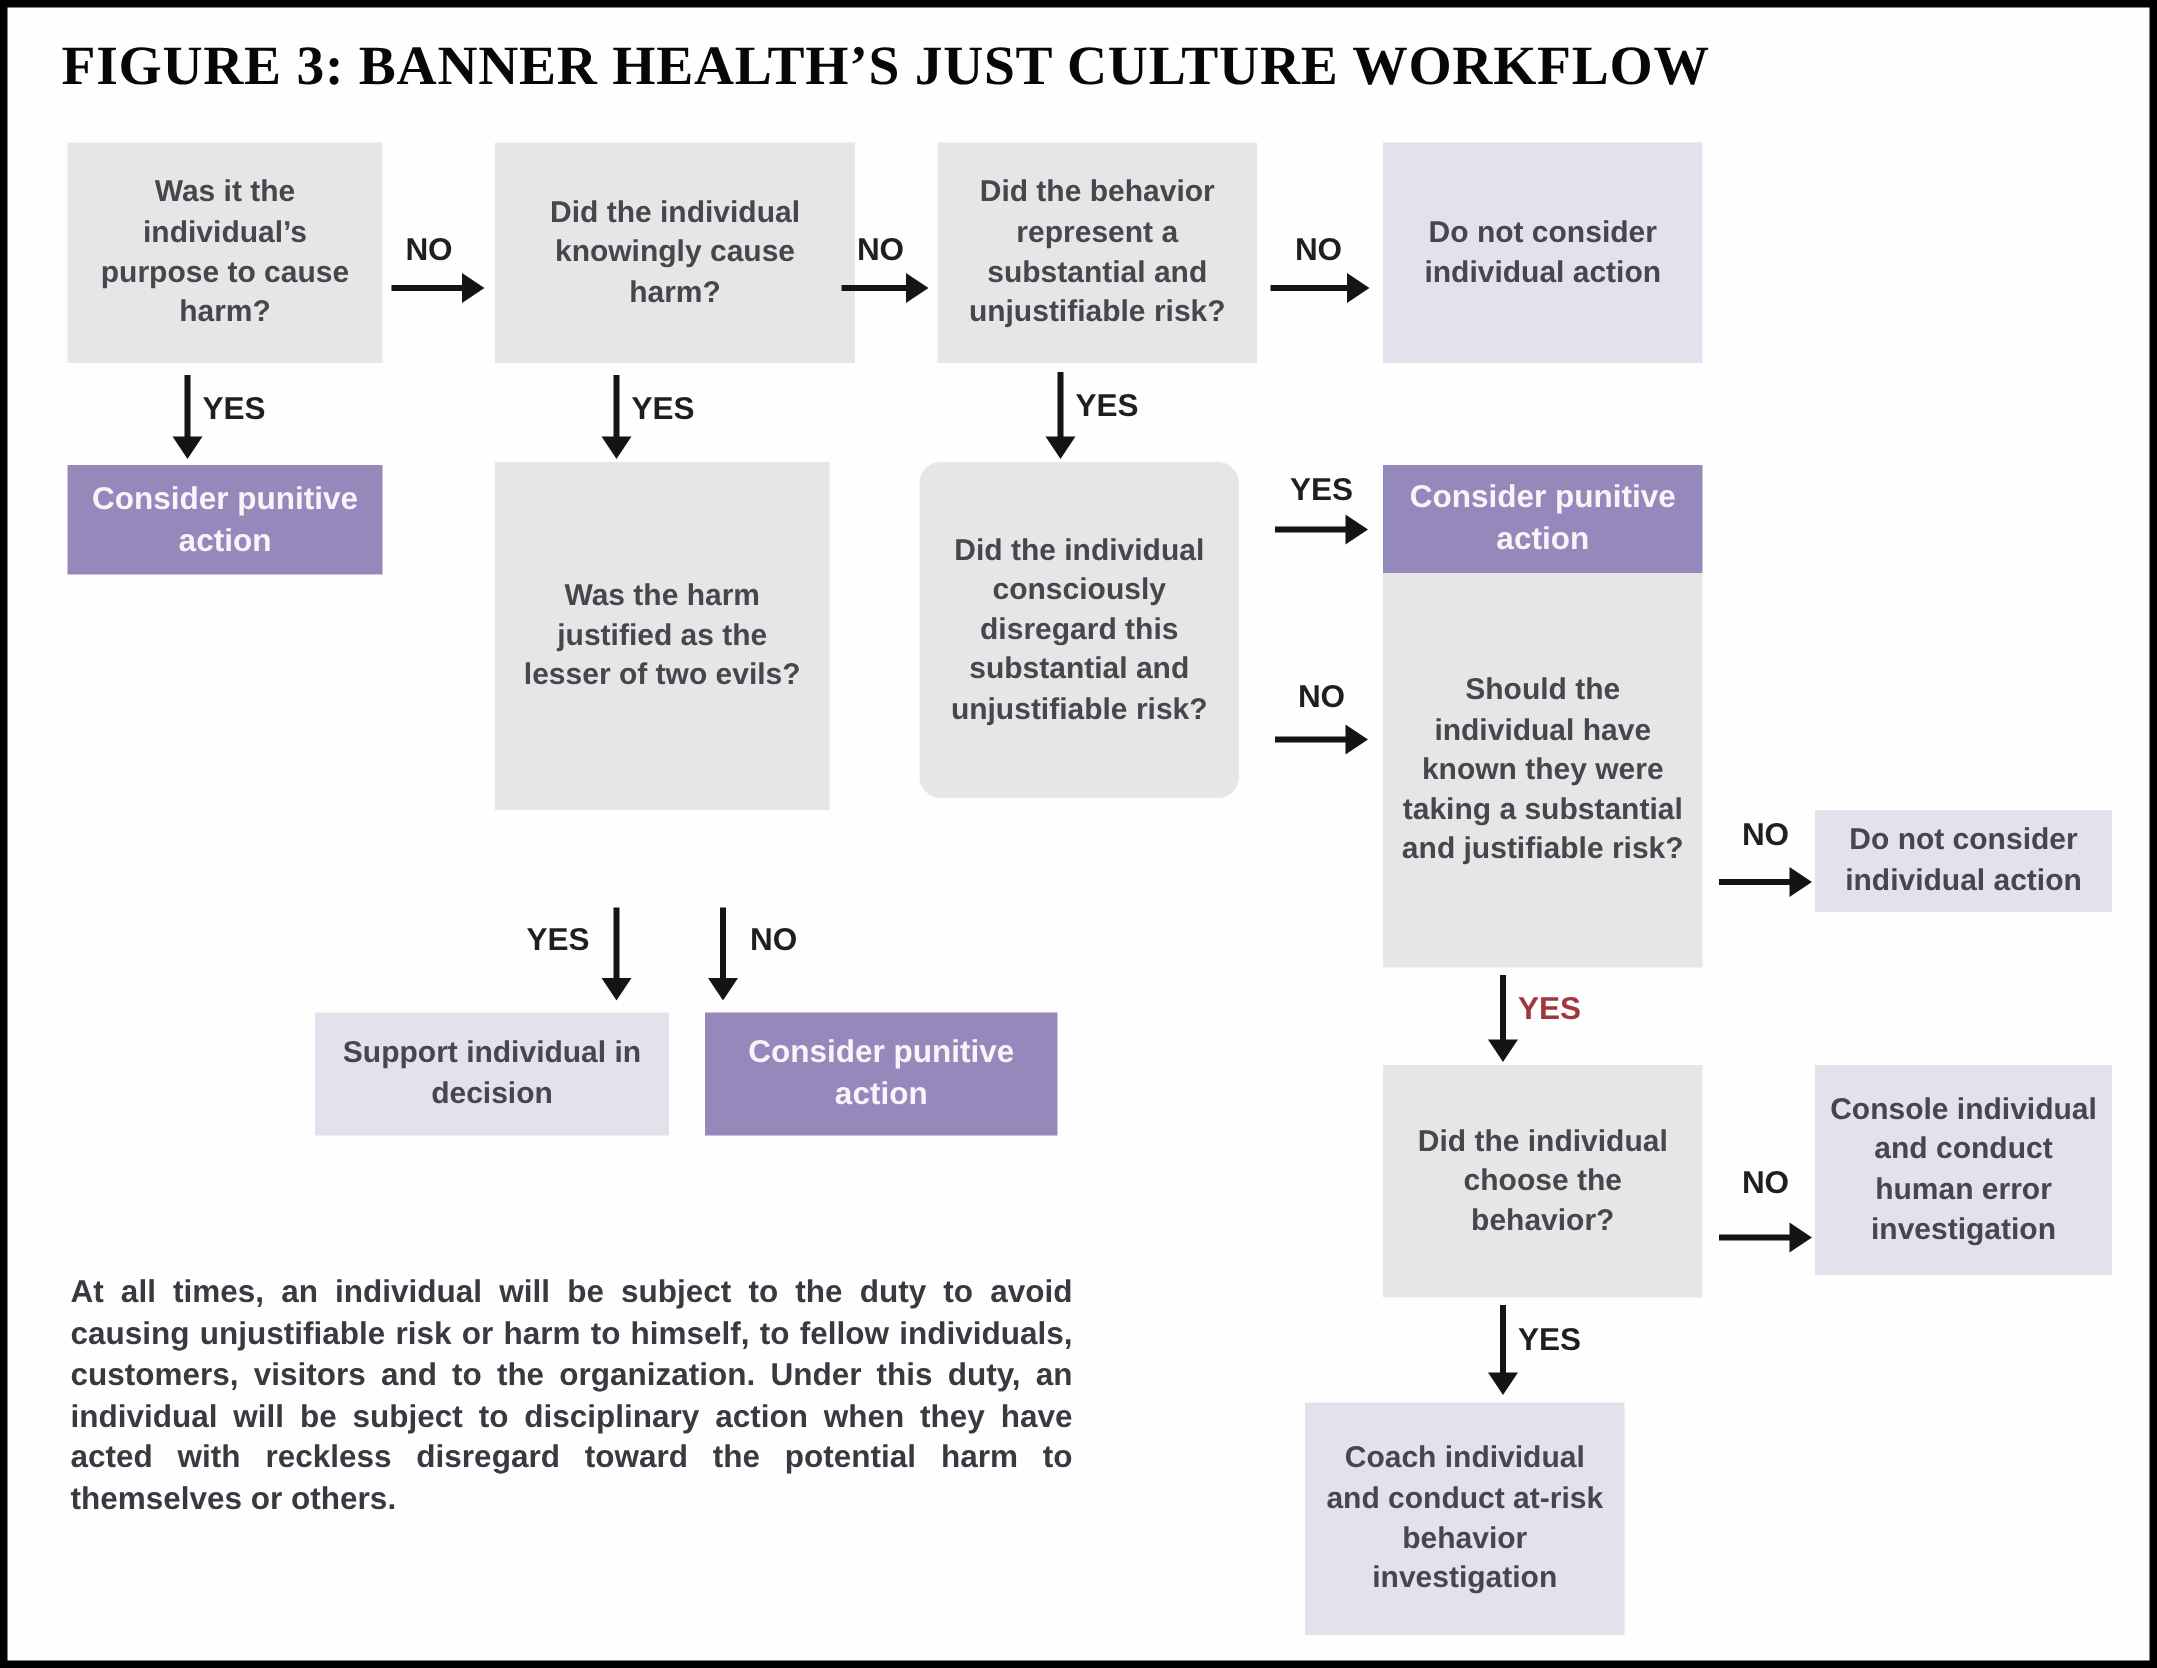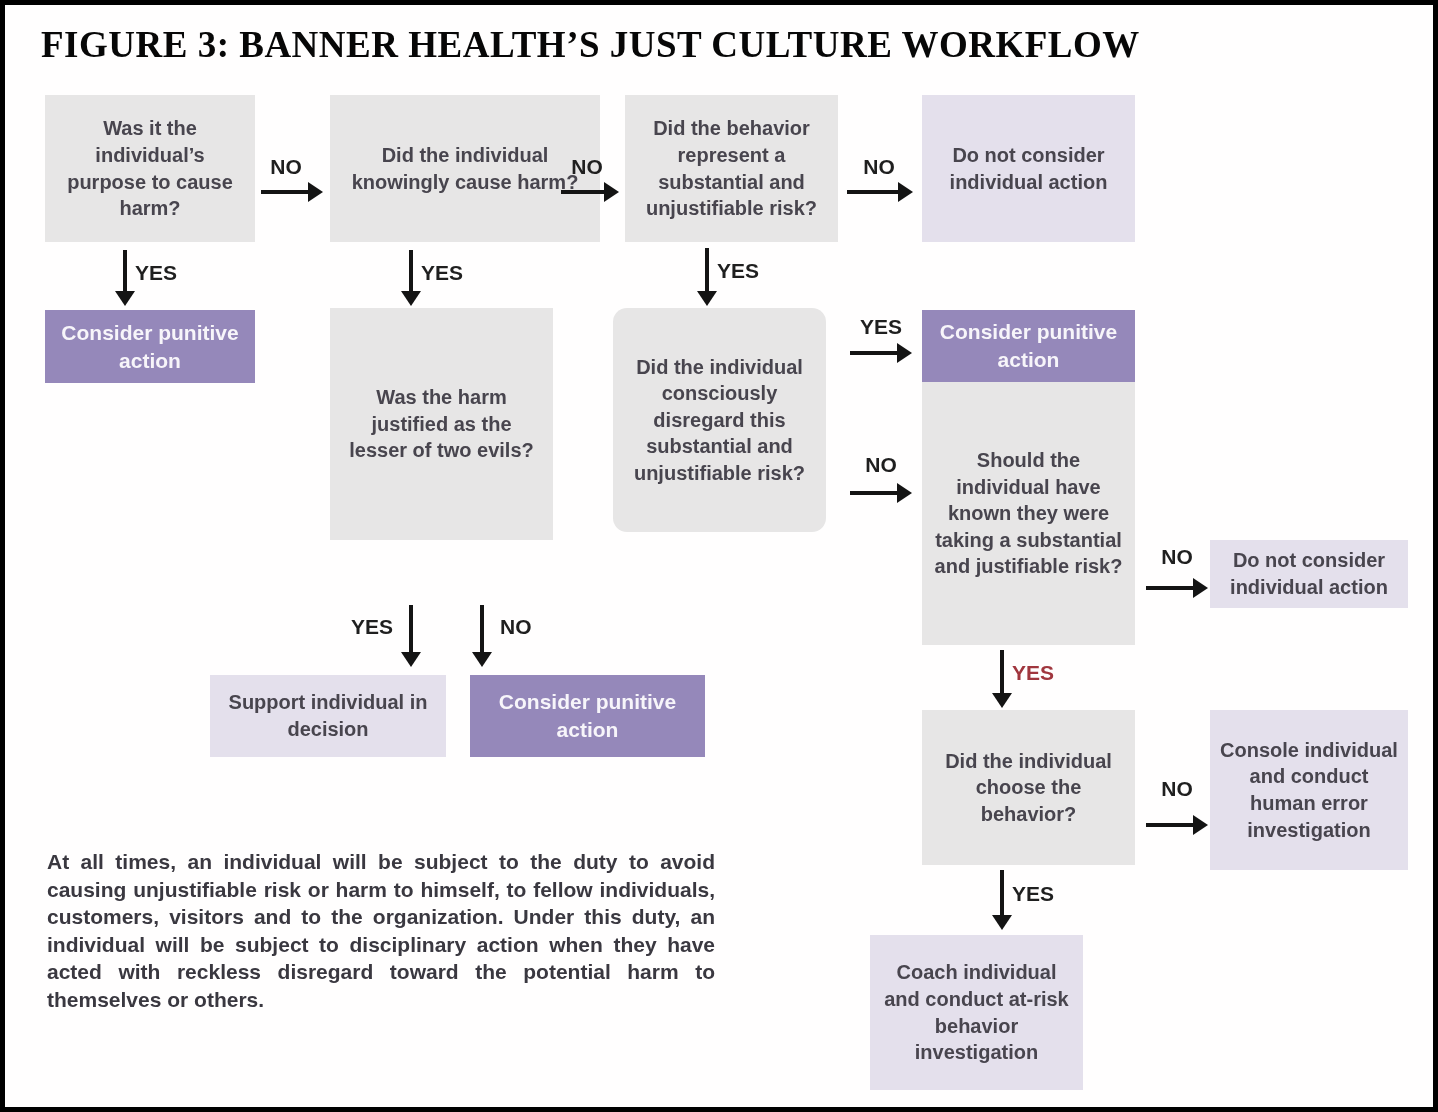--- a/index.html
+++ b/index.html
@@ -57,21 +57,21 @@
 </head>
 <body>
 
 <div class="page">
 
   <div class="figure-title">FIGURE 3: BANNER HEALTH’S JUST CULTURE WORKFLOW</div>
 
   <div class="node gray" style="left:40px;top:90px;width:210px;height:147px;justify-content:flex-end;">
     <span>Was it the individual’s purpose to cause harm?</span>
   </div>
-  <div class="node gray" style="left:325px;top:90px;width:270px;height:147px;">
+  <div class="node gray" style="left:325px;top:90px;width:240px;height:147px;">
     <span>Did the individual knowingly cause harm?</span>
   </div>
   <div class="node gray" style="left:620px;top:90px;width:213px;height:147px;">
     <span>Did the behavior represent a substantial and unjustifiable risk?</span>
   </div>
   <div class="node lav" style="left:917px;top:90px;width:213px;height:147px;">
     <span>Do not consider individual action</span>
   </div>
 
   <span class="edge-label" style="left:255px;top:150px;width:52px;text-align:center;">NO</span>
@@ -154,21 +154,21 @@
   <span class="edge-label red" style="left:1007px;top:656px;">YES</span>
 
   <div class="node gray" style="left:917px;top:705px;width:213px;height:155px;">
     <span>Did the individual choose the behavior?</span>
   </div>
   <span class="edge-label" style="left:1141px;top:772px;width:62px;text-align:center;">NO</span>
   <div class="ar right" style="left:1141px;top:810px;width:62px;height:20px;">
     <div class="sh"></div>
     <div class="hd"></div>
   </div>
-  <div class="node lav" style="left:1205px;top:705px;width:198px;height:160px;text-align:center;">
+  <div class="node lav" style="left:1205px;top:705px;width:198px;height:140px;text-align:center;">
     <span>Console individual and conduct human error investigation</span>
   </div>
 
   <div class="ar down" style="left:987px;top:865px;width:20px;height:60px;">
     <div class="sh"></div>
     <div class="hd"></div>
   </div>
   <span class="edge-label" style="left:1007px;top:877px;">YES</span>
 
   <div class="node lav" style="left:865px;top:930px;width:213px;height:155px;">

